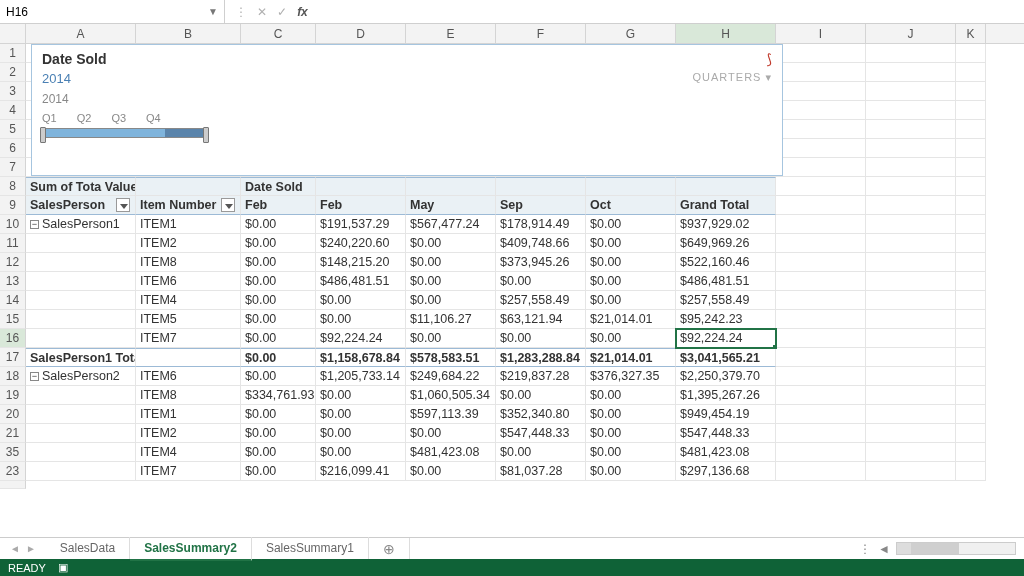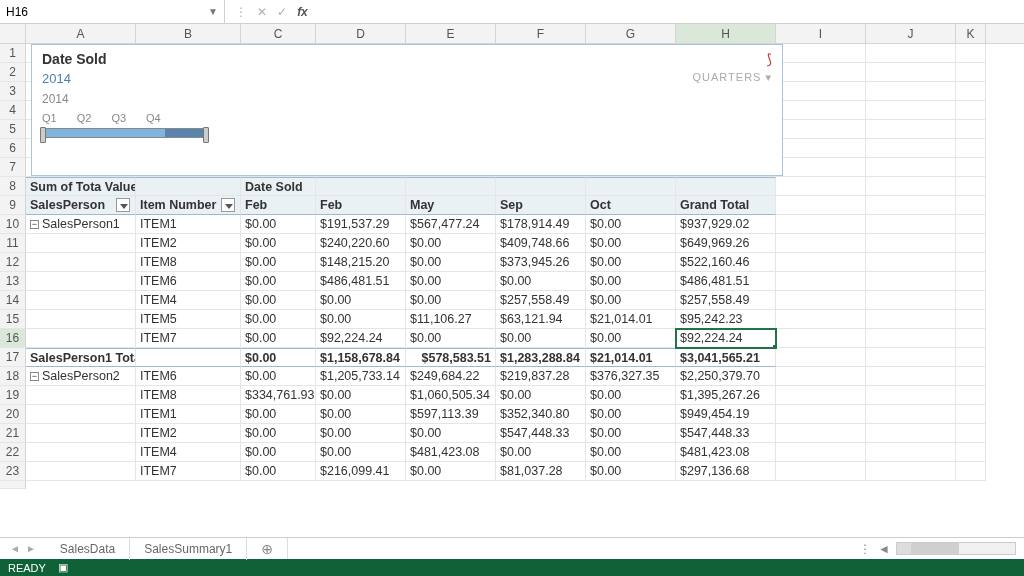--- a/index.html
+++ b/index.html
@@ -329,21 +329,21 @@
         <div class="cell" style="width: 90px;"></div>
         <div class="cell" style="width: 90px;"></div>
         <div class="cell" style="width: 30px;"></div>
       </div>
       <div class="row">
         <div class="rh">17</div>
         <div class="cell bold btop bbot" style="width: 110px;">SalesPerson1 Total</div>
         <div class="cell bold btop bbot" style="width: 105px;"></div>
         <div class="cell bold btop bbot" style="width: 75px;">$0.00</div>
         <div class="cell bold btop bbot" style="width: 90px;">$1,158,678.84</div>
-        <div class="cell bold btop bbot" style="width: 90px; text-align: right;">$578,583.51</div>
+        <div class="cell bold btop bbot" style="width: 90px;">$578,583.51</div>
         <div class="cell bold btop bbot" style="width: 90px;">$1,283,288.84</div>
         <div class="cell bold btop bbot" style="width: 90px;">$21,014.01</div>
         <div class="cell bold btop bbot" style="width: 100px;">$3,041,565.21</div>
         <div class="cell" style="width: 90px;"></div>
         <div class="cell" style="width: 90px;"></div>
         <div class="cell" style="width: 30px;"></div>
       </div>
       <div class="row">
         <div class="rh">18</div>
         <div class="cell" style="width: 110px;"><span class="collapse">−</span>SalesPerson2</div>
@@ -394,21 +394,21 @@
         <div class="cell" style="width: 90px;">$0.00</div>
         <div class="cell" style="width: 90px;">$0.00</div>
         <div class="cell" style="width: 90px;">$547,448.33</div>
         <div class="cell" style="width: 90px;">$0.00</div>
         <div class="cell" style="width: 100px;">$547,448.33</div>
         <div class="cell" style="width: 90px;"></div>
         <div class="cell" style="width: 90px;"></div>
         <div class="cell" style="width: 30px;"></div>
       </div>
       <div class="row">
-        <div class="rh">22</div>
+        <div class="rh">35</div>
         <div class="cell" style="width: 110px;"></div>
         <div class="cell" style="width: 105px;">ITEM4</div>
         <div class="cell" style="width: 75px;">$0.00</div>
         <div class="cell" style="width: 90px;">$0.00</div>
         <div class="cell" style="width: 90px;">$481,423.08</div>
         <div class="cell" style="width: 90px;">$0.00</div>
         <div class="cell" style="width: 90px;">$0.00</div>
         <div class="cell" style="width: 100px;">$481,423.08</div>
         <div class="cell" style="width: 90px;"></div>
         <div class="cell" style="width: 90px;"></div>
@@ -453,20 +453,21 @@
   </div>
 </div>
 
 <div class="tabs">
   <div class="nav">
     <span>◄</span>
     <span>►</span>
   </div>
   <div id="sheet-tabs" style="display: flex;">
       <div class="tab">SalesData</div>
+      <div class="tab active">SalesSummary2</div>
       <div class="tab">SalesSummary1</div>
     </div>
   <div class="tab add">⊕</div>
   <div class="scroll">
     <span class="dots">⋮</span>
     <span style="color:#888">◄</span>
     <div class="hscroll"></div>
   </div>
 </div>
 

